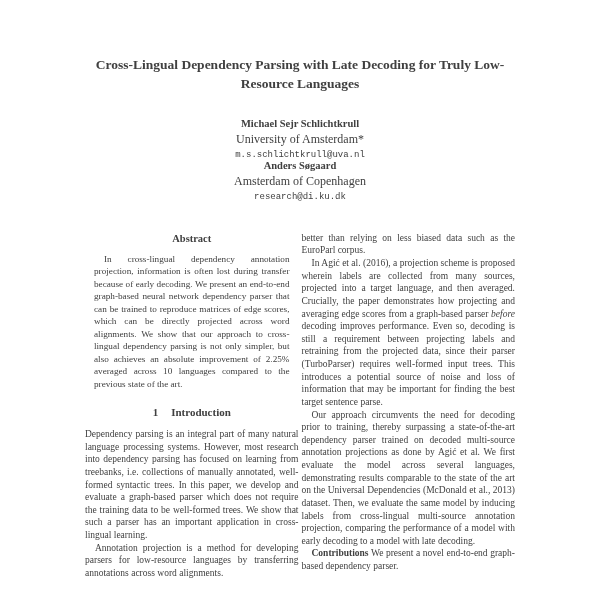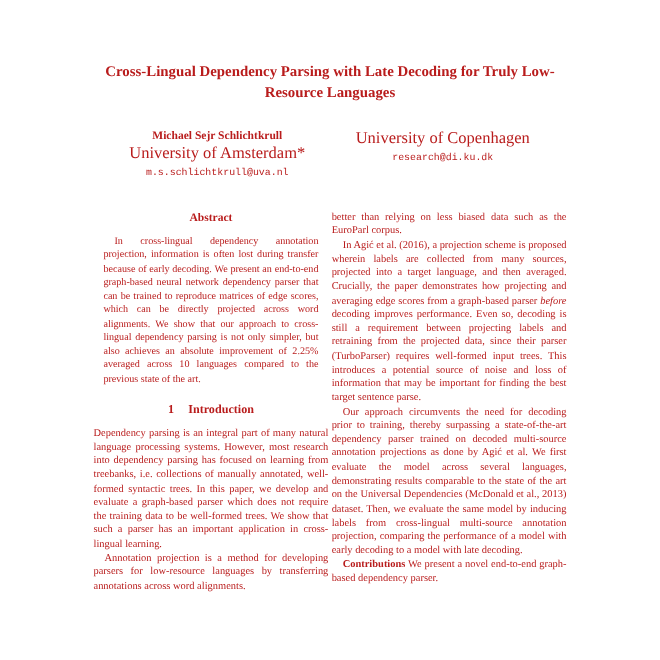--- a/index.html
+++ b/index.html
@@ -2,39 +2,40 @@
 <html><head>
 <meta charset="utf-8">
 <style>
   * { margin: 0; padding: 0; box-sizing: border-box; }
   html, body { width: 600px; height: 600px; background: #ffffff; }
   .page {
     width: 600px; height: 600px;
     background: #ffffff;
     padding: 56px 85px 0 85px;
     font-family: "Liberation Serif", serif;
-    color: #b91c1c;
+    color: #404040;
     overflow: hidden;
     position: relative;
   }
   .title {
     font-size: 13.5px;
     font-weight: bold;
     text-align: center;
     line-height: 1.4;
     margin: 0 6px 24px 6px;
   }
   .authors {
     display: flex;
     justify-content: space-between;
     margin: 0 10px 30px 10px;
+    flex-direction: column;
   }
   .author { text-align: center; flex: 1; }
   .author-name { font-weight: bold; font-size: 10.5px; margin-bottom: 3px; }
-  .author-affil { font-size: 15px; margin-bottom: 3px; }
+  .author-affil { font-size: 12px; margin-bottom: 3px; }
   .author-email { font-family: Liberation Mono, monospace; font-size: 9px; letter-spacing: 0; }
   .columns { display: flex; gap: 3px; }
   .col {
     flex: 1;
     min-width: 0;
     font-size: 9.5px;
     line-height: 1.33;
     text-align: justify;
   }
   .abstract-block { padding: 0 9px; }
@@ -64,21 +65,22 @@
 
   <h1 class="title">Cross-Lingual Dependency Parsing with Late Decoding for Truly Low-Resource Languages</h1>
 
   <div class="authors">
     <div class="author">
       <div class="author-name">Michael Sejr Schlichtkrull</div>
       <div class="author-affil">University of Amsterdam*</div>
       <div class="author-email">m.s.schlichtkrull@uva.nl</div>
     </div>
     <div class="author">
-      <div class="author-affil">University of Copenhagen</div>
+      <div class="author-name">Anders Søgaard</div>
+      <div class="author-affil">Amsterdam of Copenhagen</div>
       <div class="author-email">research@di.ku.dk</div>
     </div>
   </div>
 
   <div class="columns">
 
     <div class="col">
       <div class="abstract-block">
         <div class="abstract-heading">Abstract</div>
         <p class="abstract-text">In cross-lingual dependency annotation projection, information is often lost during transfer because of early decoding. We present an end-to-end graph-based neural network dependency parser that can be trained to reproduce matrices of edge scores, which can be directly projected across word alignments. We show that our approach to cross-lingual dependency parsing is not only simpler, but also achieves an absolute improvement of 2.25% averaged across 10 languages compared to the previous state of the art.</p>

